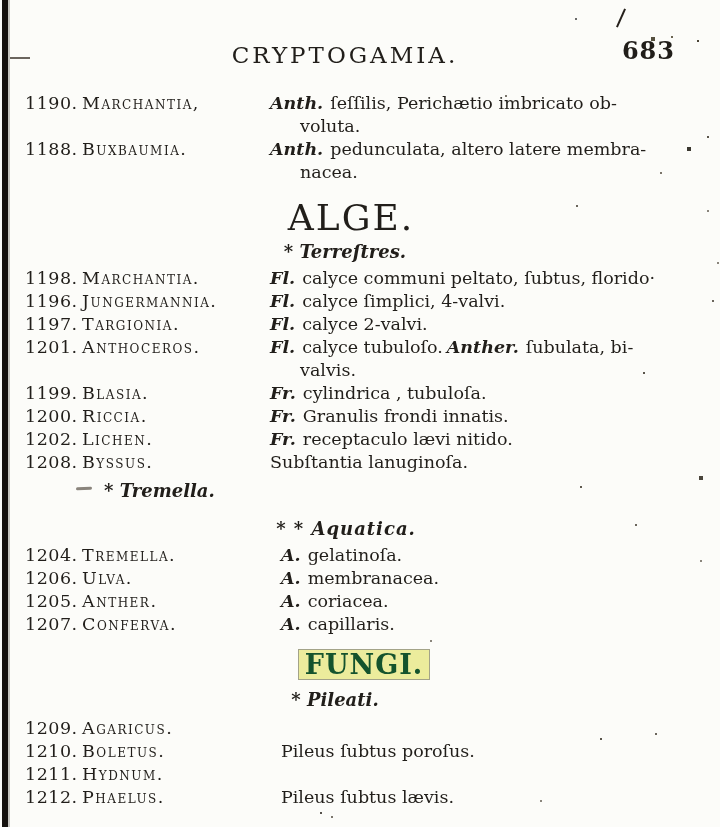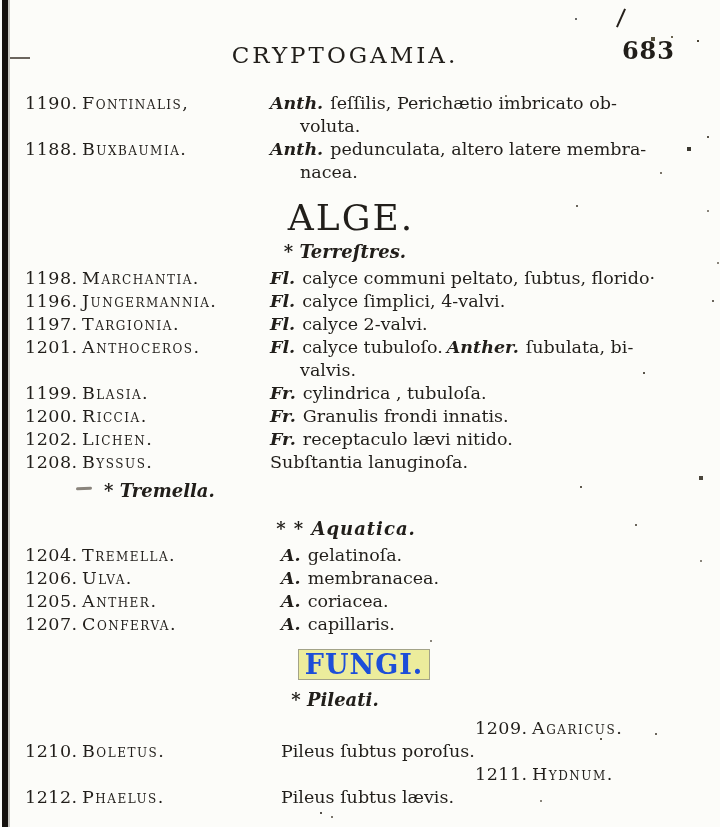--- a/index.html
+++ b/index.html
@@ -13,21 +13,21 @@
   .gutter-soft{position:absolute;left:8px;top:0;width:2px;height:827px;background:rgba(40,30,20,.25);}
 
   
   .header{position:relative;margin-top:42px;height:26px;line-height:26px;}
   .title{display:block;text-align:center;position:relative;left:-15px;
          font-size:23px;letter-spacing:3px;}
   .pagenum{position:absolute;right:45px;top:-4px;font-size:24px;font-weight:bold;letter-spacing:1px;}
 
   
   .rows{margin:0;}
-  .row{display:flex;padding-left:25px;line-height:23px;font-size:17.5px;justify-content:flex-end;}
+  .row{display:flex;padding-left:25px;line-height:23px;font-size:17.5px;}
   .num{width:57px;flex:none;letter-spacing:.5px;}
   .genus{width:188px;flex:none;font-variant:small-caps;letter-spacing:1.5px;}
   .desc{flex:1;}
   .desc.shift{padding-left:11px;}
   .lead{font-style:italic;font-weight:bold;margin-right:7px;}
   .lead2{font-style:italic;font-weight:bold;margin:0 7px 0 4px;}
   .cont{margin-left:30px;}
 
   
   .h-alge{margin-top:16px;line-height:36px;font-size:36px;letter-spacing:2px;
@@ -38,21 +38,21 @@
   .sub-tremella{margin-top:6px;text-align:left;margin-left:104px;left:0;}
   .sub-aquatica{margin-top:16px;left:-14px;letter-spacing:1px;}
   .sub-pileati{margin-top:9px;left:-25px;}
   .rows-b{margin-top:4px;}
   .rows-c{margin-top:4px;}
   .rows-d{margin-top:6px;}
   .rows-a{margin-top:24px;}
 
   
   .h-fungi{margin-top:13px;text-align:center;position:relative;left:4px;height:31px;}
-  .hl{display:inline-block;background:#ecec9c;color:#1d4ed8;border:1px solid #a3a388;
+  .hl{display:inline-block;background:#ecec9c;color:#14532d;border:1px solid #a3a388;
       padding:0 6px;font-size:27px;font-weight:bold;letter-spacing:1px;line-height:29px;}
 
   
   .slash{position:absolute;left:620px;top:8px;width:2px;height:20px;background:#26211c;
          transform:rotate(24deg);}
   .dash1{position:absolute;left:10px;top:57px;width:20px;height:2px;background:#6b655e;}
   .dash2{position:absolute;left:76px;top:487px;width:16px;height:3px;background:#8a847c;
          transform:rotate(-3deg);border-radius:2px;}
   .specks{position:absolute;left:0;top:0;width:2px;height:2px;background:transparent;
     box-shadow:
@@ -78,21 +78,21 @@
   <div class="specks"></div>
 
   <div class="header">
     <span class="title">CRYPTOGAMIA.</span>
     <span class="pagenum">683</span>
   </div>
 
   <div class="rows rows-a">
     <div class="row">
       <span class="num">1190.</span>
-      <span class="genus">Fontinalis,</span>
+      <span class="genus">Marchantia,</span>
       <div class="desc">
         <i class="lead">Anth.</i><span>ſeſſilis, Perichætio imbricato ob-</span>
         <div class="cont">voluta.</div>
       </div>
     </div>
     <div class="row">
       <span class="num">1188.</span>
       <span class="genus">Buxbaumia.</span>
       <div class="desc">
         <i class="lead">Anth.</i><span>pedunculata, altero latere membra-</span>

